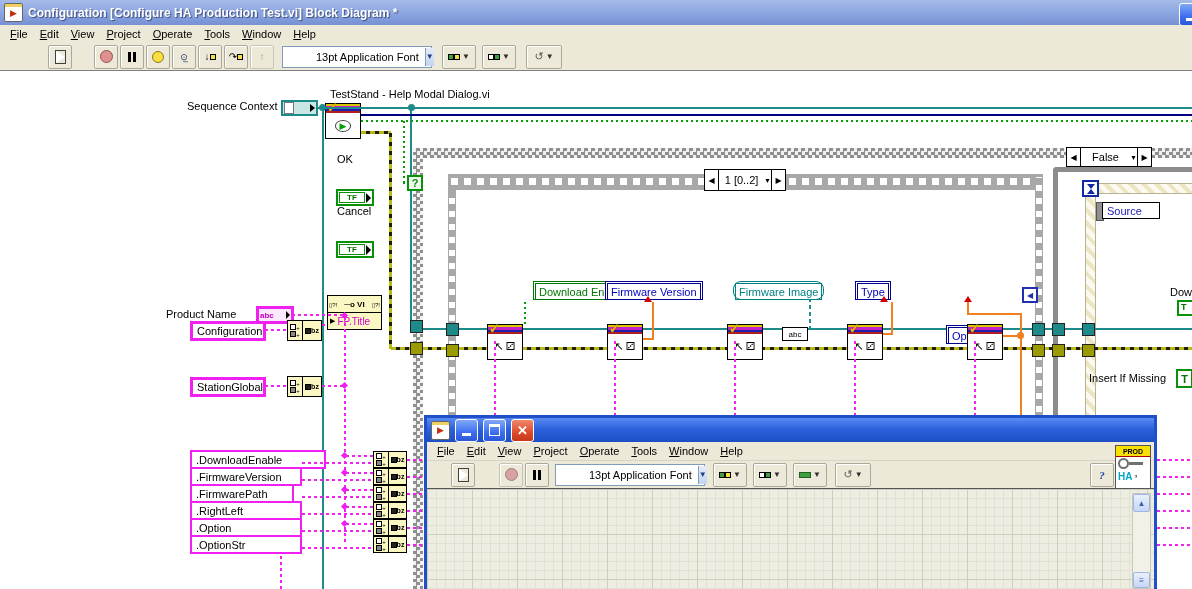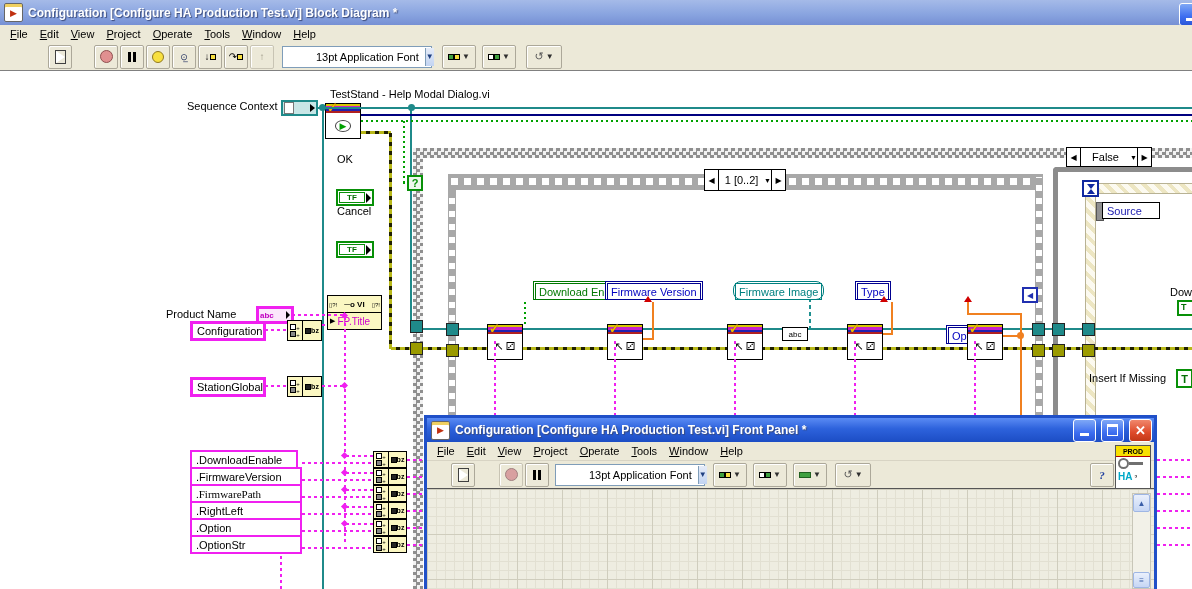--- a/index.html
+++ b/index.html
@@ -389,23 +389,23 @@
       <span style="font-size:6px;">▯?!</span>
       <span style="font-size:8px;font-weight:bold;">─o <span>VI</span></span>
       <span style="font-size:6px;">▯?!</span>
     </div>
     <div style="height:16px;display:flex;align-items:center;color:#D000D0;font-size:10px;padding-left:2px;">
       <span style="color:#000;font-size:7px;margin-right:2px;">▶</span>
       <span>FP.Title</span>
     </div>
   </div>
 
-  <div class="abs constbox" style="left:190px;top:450px;width:108px;height:19px;">.DownloadEnable</div>
+  <div class="abs constbox" style="left:190px;top:450px;width:136px;height:19px;">.DownloadEnable</div>
   <div class="abs constbox" style="left:190px;top:467px;width:112px;height:19px;">.FirmwareVersion</div>
-  <div class="abs constbox" style="left:190px;top:484px;width:112px;height:19px;font-family:Liberation Serif, serif;">.FirmwarePath</div>
+  <div class="abs constbox" style="left:190px;top:484px;width:104px;height:19px;">.FirmwarePath</div>
   <div class="abs constbox" style="left:190px;top:501px;width:112px;height:19px;">.RightLeft</div>
   <div class="abs constbox" style="left:190px;top:518px;width:112px;height:19px;">.Option</div>
   <div class="abs constbox" style="left:190px;top:535px;width:112px;height:19px;">.OptionStr</div>
 
   <div class="abs fnode" style="left:373px;top:451px;width:34px;height:17px;">
       <span class="lcell">
         <span><span class="sq"></span>+</span>
         <span><span class="sq f"></span>+</span>
       </span>
       <span class="rcell">
@@ -495,21 +495,20 @@
   <div class="abs w-pink-h" style="left:407px;top:476px;width:785px;height:2px;"></div>
   <div class="abs w-pink-h" style="left:407px;top:493px;width:785px;height:2px;"></div>
   <div class="abs w-pink-h" style="left:407px;top:510px;width:785px;height:2px;"></div>
   <div class="abs w-pink-h" style="left:407px;top:527px;width:785px;height:2px;"></div>
   <div class="abs w-pink-h" style="left:407px;top:544px;width:785px;height:2px;"></div>
   <div class="abs w-pink-v" style="left:280px;top:554px;width:2px;height:35px;"></div>
 
   <div class="abs" style="left:424px;top:415px;width:733px;height:174px;z-index:50;border:3px solid #2050C8;border-bottom:none;box-sizing:border-box;background:#ECE9D8;">
     <div class="titlebar tb-active" style="height:24px;">
       <span class="appicon">▶</span>
-      <span class="tb-title" style="flex:1;">Configuration [Configure HA Production Test.vi] Front Panel *</span>
       <span class="capbtn">
           <span class="glyph-min"></span>
         </span>
       <span class="capbtn">
           <span class="glyph-max"></span>
         </span>
       <span class="capbtn close" style="margin-right:2px;">✕</span>
     </div>
     <div class="menubar">
       <span class="menu-item">File</span>

